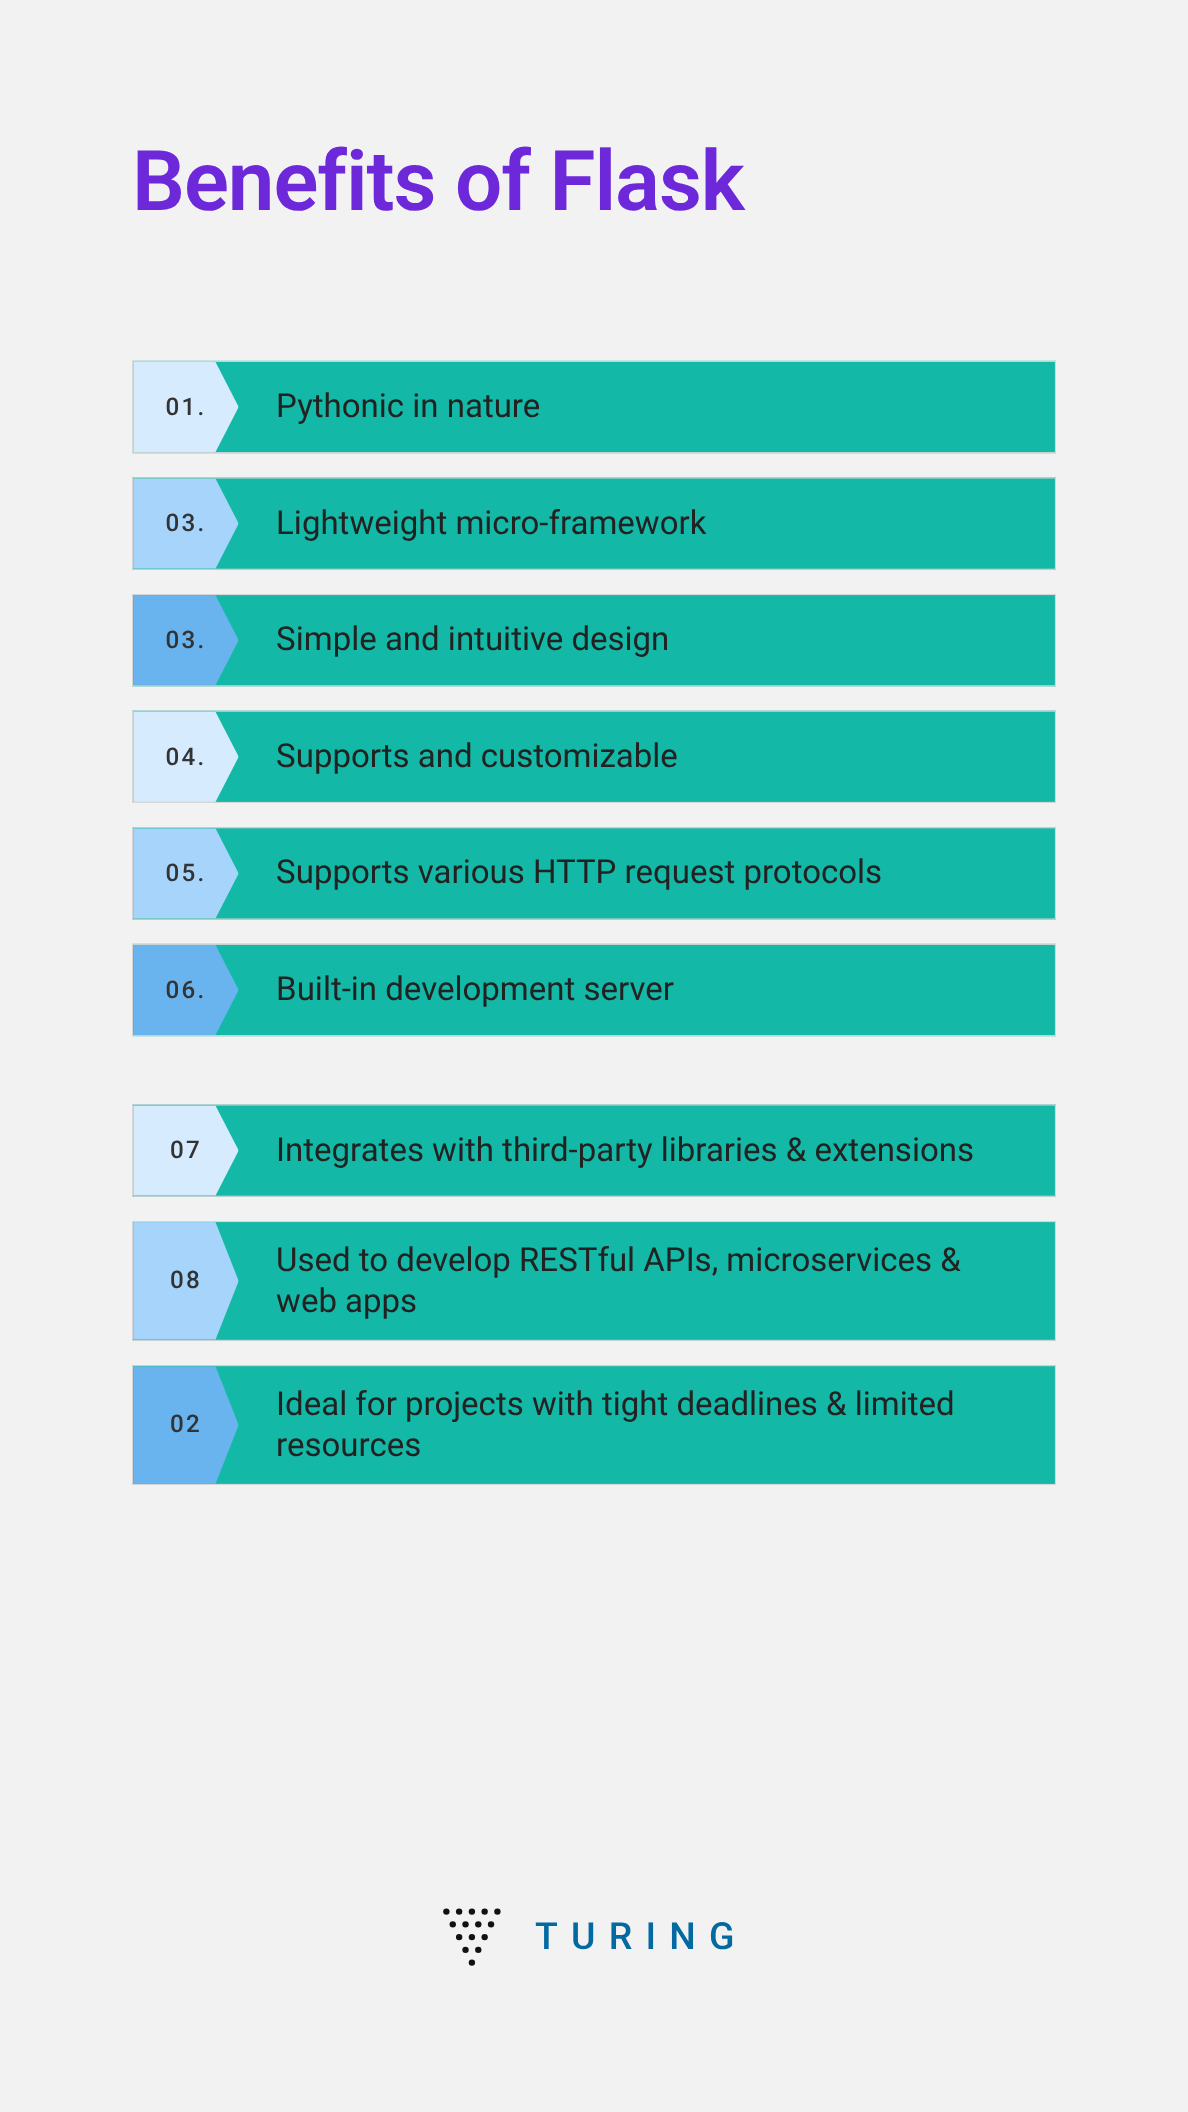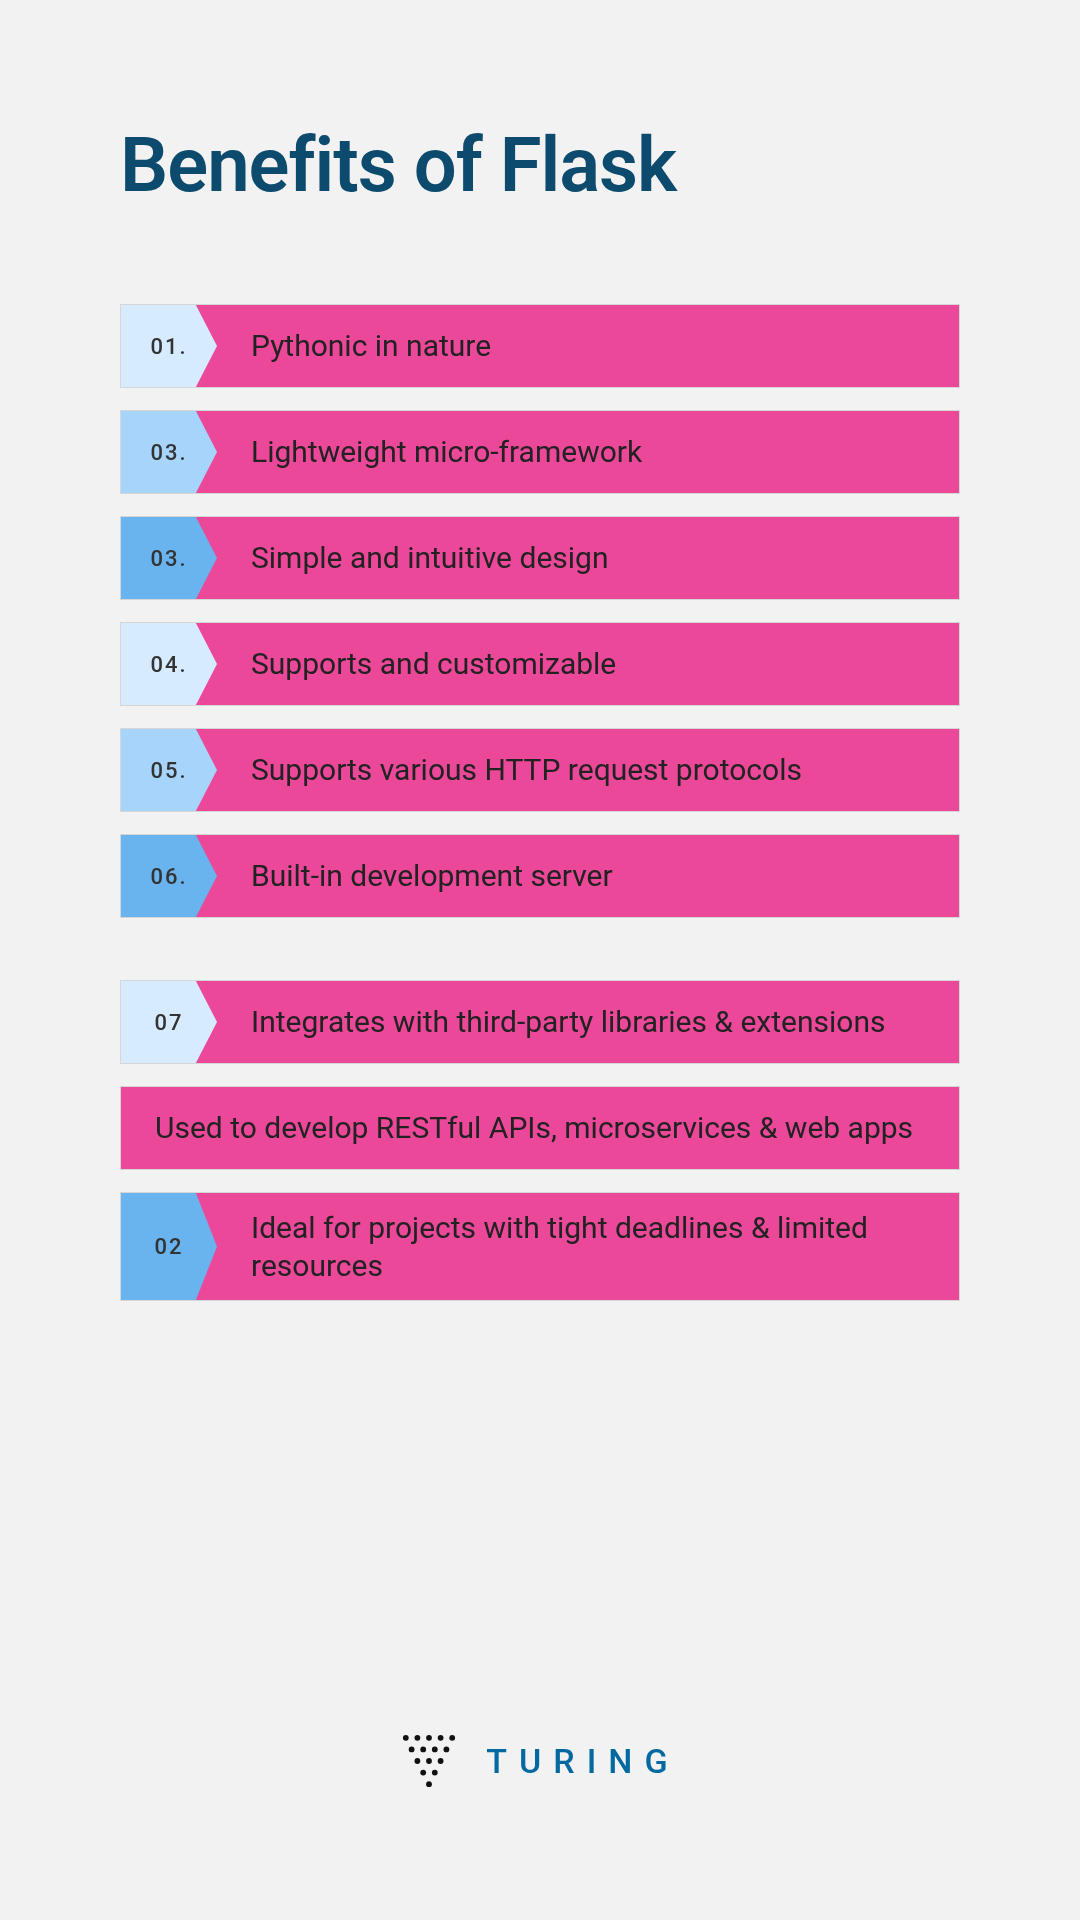--- a/index.html
+++ b/index.html
@@ -10,33 +10,33 @@
   color:#111;
   position:relative;
 }
 .container{
   padding:120px 120px 0 120px;
 }
 h1.title{
   font-size:76px;
   font-weight:600;
   letter-spacing:-1px;
-  margin-bottom:94px;
-  color:#0c4a6e;
+  margin-bottom:118px;
+  color:#6d28d9;
 }
 .list{
   display:flex;
   flex-direction:column;
   gap:22px;
 }
 .item{
   display:flex;
   align-items:stretch;
   border:1px solid #d6d6d6;
-  background:#ec4899;
+  background:#14b8a6;
   min-height:84px;
 }
 .badge{
   flex:0 0 96px;
   display:flex;
   align-items:center;
   justify-content:center;
   position:relative;
   font-size:22px;
   font-weight:500;
@@ -125,20 +125,23 @@
         </div>
       <div class="item-text">Built-in development server</div>
     </div>
     <div class="item extra-gap">
       <div class="badge" style="--badge-bg:#d6ecfe">
           <span>07</span>
         </div>
       <div class="item-text">Integrates with third-party libraries &amp; extensions</div>
     </div>
     <div class="item">
+      <div class="badge" style="--badge-bg:#a7d4fb">
+          <span>08</span>
+        </div>
       <div class="item-text">Used to develop RESTful APIs, microservices &amp; web apps</div>
     </div>
     <div class="item">
       <div class="badge" style="--badge-bg:#69b3ee">
           <span>02</span>
         </div>
       <div class="item-text">Ideal for projects with tight deadlines &amp; limited resources</div>
     </div>
   </div>
 </div>

